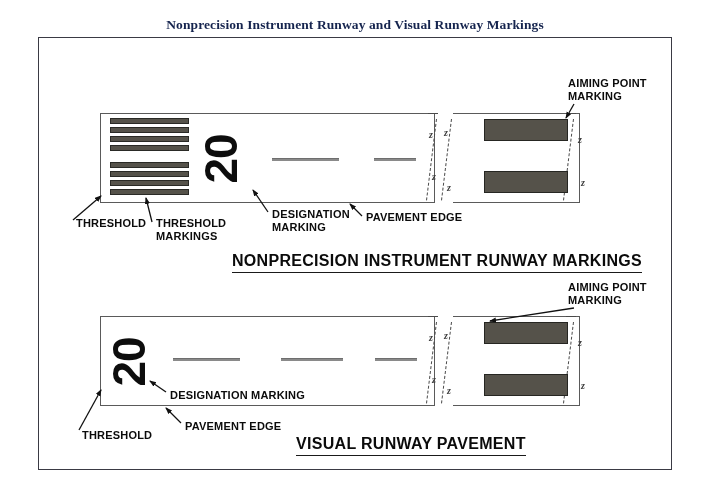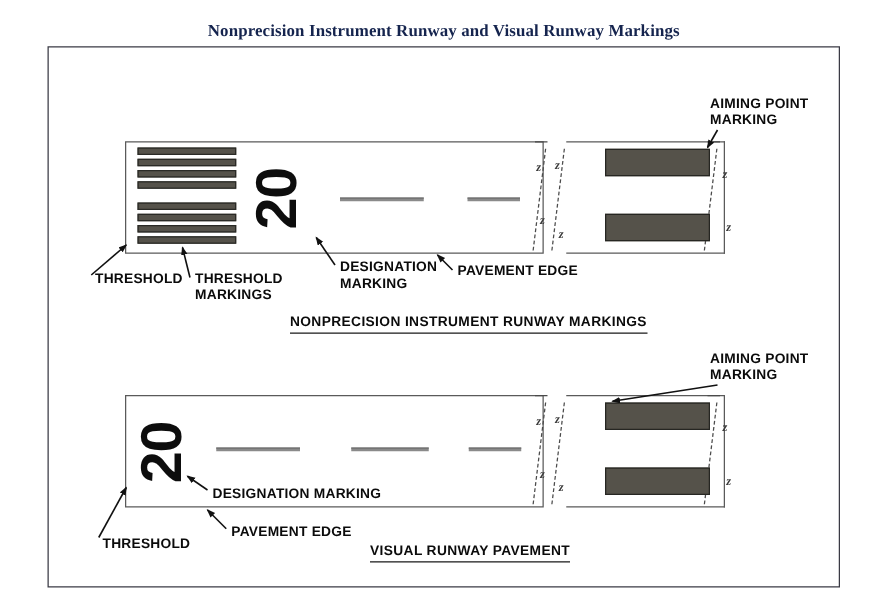--- a/index.html
+++ b/index.html
@@ -120,21 +120,21 @@
     font-size: 11px;
     color: #0b0b0b;
     line-height: 13px;
     white-space: pre-line;
     letter-spacing: 0.2px;
   }
   .caption {
     position: absolute;
     font-family: "Liberation Sans", sans-serif;
     font-weight: bold;
-    font-size: 11px;
+    font-size: 16px;
     color: #0b0b0b;
     letter-spacing: 0.3px;
     border-bottom: 1.4px solid #1a1a1a;
     padding-bottom: 2px;
     white-space: nowrap;
   }
   svg.leaders {
     position: absolute;
     left: 0; top: 0;
     width: 710px;

